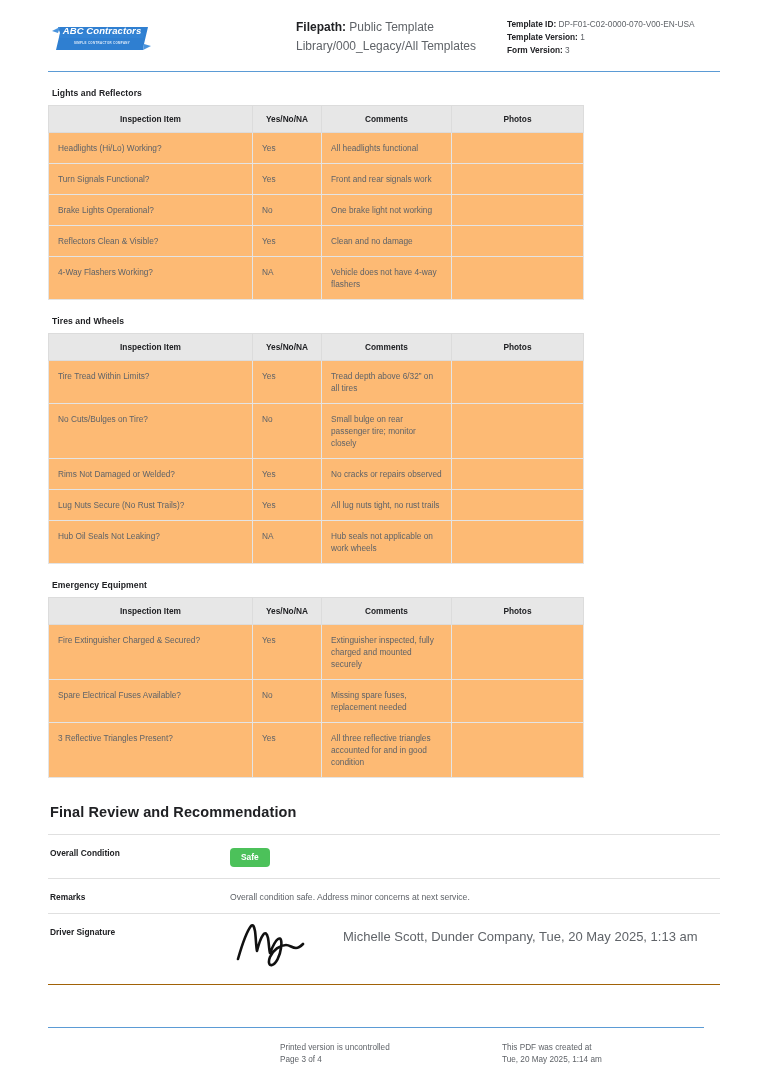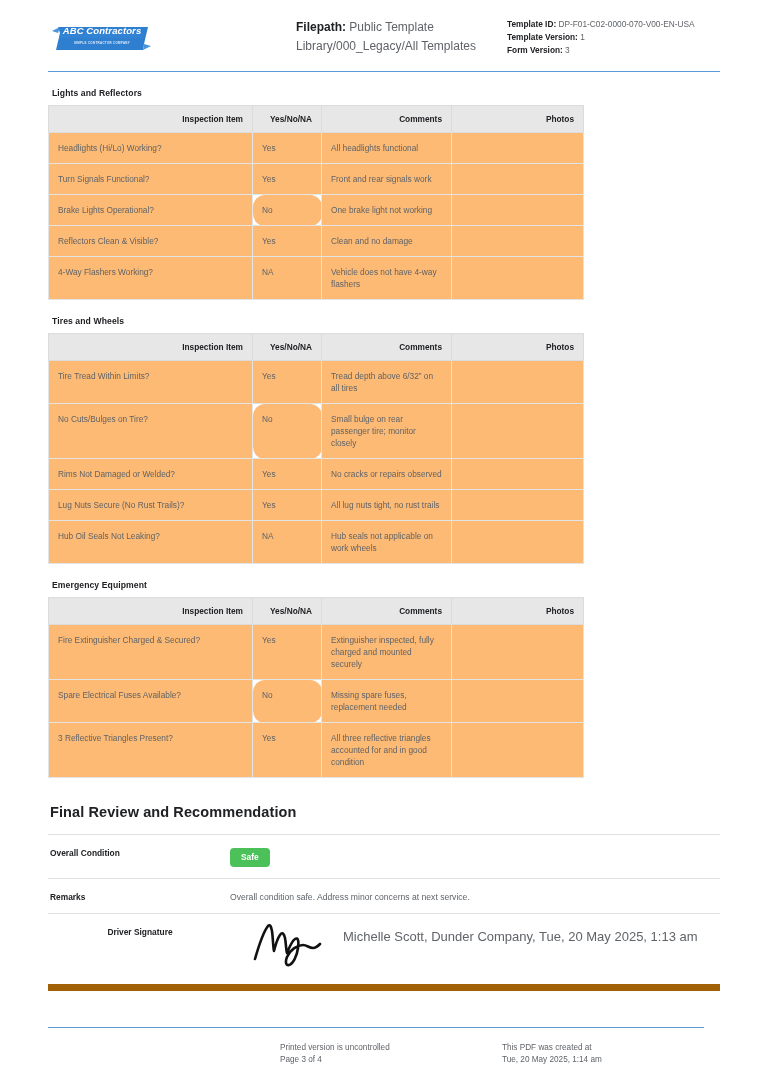--- a/index.html
+++ b/index.html
@@ -87,21 +87,21 @@
     letter-spacing: .1px;
   }
   table.insp {
     width: 535px;
     border-collapse: collapse;
     table-layout: fixed;
     font-size: 8.3px;
   }
   table.insp th {
     background: #e7e7e7;
-    text-align: right;
+    text-align: center;
     font-weight: bold;
     color: #202124;
     font-size: 8.3px;
     padding: 8px 9px;
     border: 1px solid #dcdcdc;
     vertical-align: middle;
     height: 25px;
   }
   table.insp td {
     border: 1px solid #e4e4e4;
@@ -110,40 +110,40 @@
     color: #5f6368;
     line-height: 1.45;
     background: #fdba74;
   }
   .c-item   { width: 204px; }
   .c-ans    { width: 69px; }
   .c-com    { width: 130px; }
   .c-photo  { width: 132px; }
 
   td.ans-yes { background: #cdeccd; }
-  td.ans-no  { background: #fbeae9; border-radius: 12px; }
+  td.ans-no  { background: #fbeae9; }
   td.ans-na  { background: #c7cbe8; }
 
   
   .final { margin-top: 26px; }
   .final h2 {
     font-size: 14.5px;
     font-weight: bold;
     color: #202124;
     margin: 0 0 14px 2px;
     letter-spacing: .1px;
   }
   .fr-row {
     display: flex;
     align-items: flex-start;
     border-top: 1px solid #e0e0e0;
     padding: 11px 0 11px 2px;
     min-height: 34px;
   }
-  .fr-row.last { border-bottom: 7px solid #a16207; min-height: 55px; text-align: center; }
+  .fr-row.last { border-bottom: 1px solid #a16207; min-height: 55px; }
   .fr-label {
     flex: 0 0 180px;
     font-size: 8.4px;
     font-weight: bold;
     color: #202124;
     padding-top: 2px;
   }
   .fr-value {
     flex: 1;
     font-size: 8.6px;

